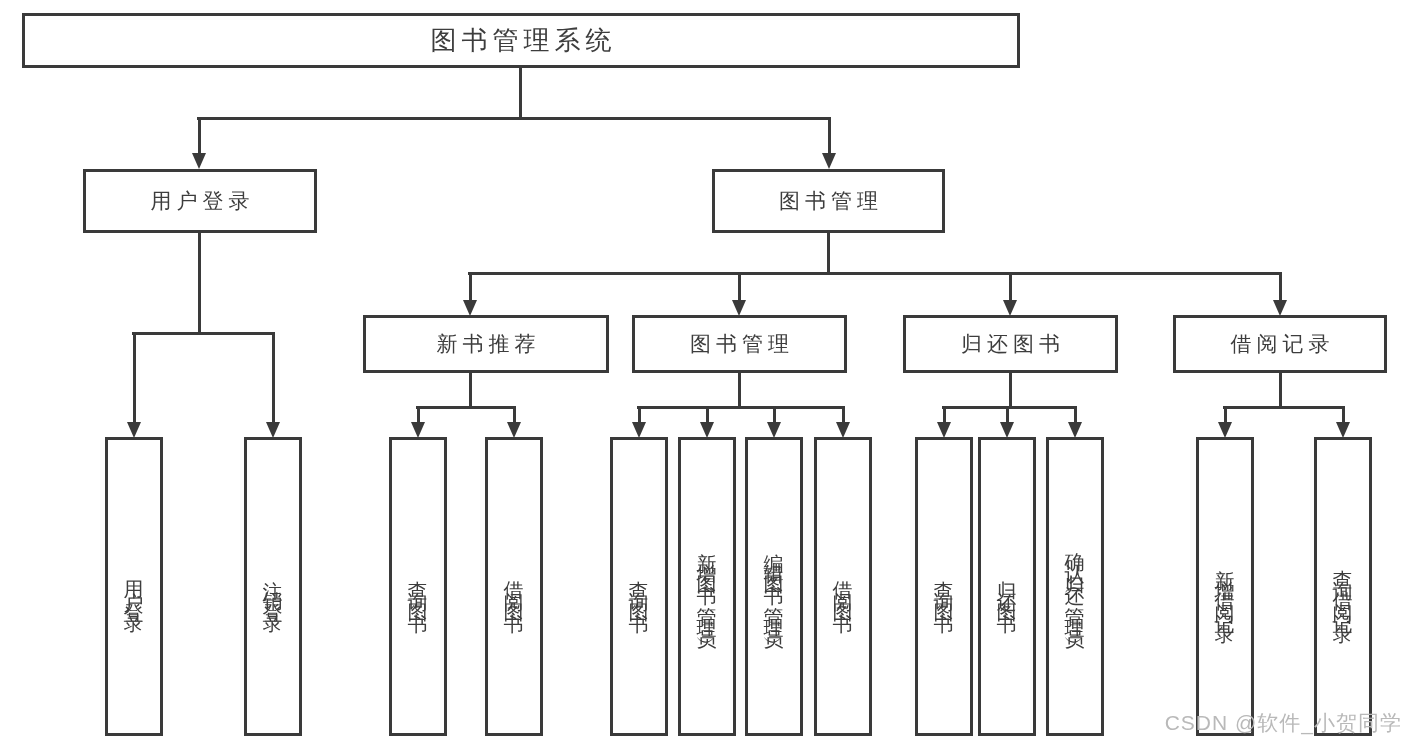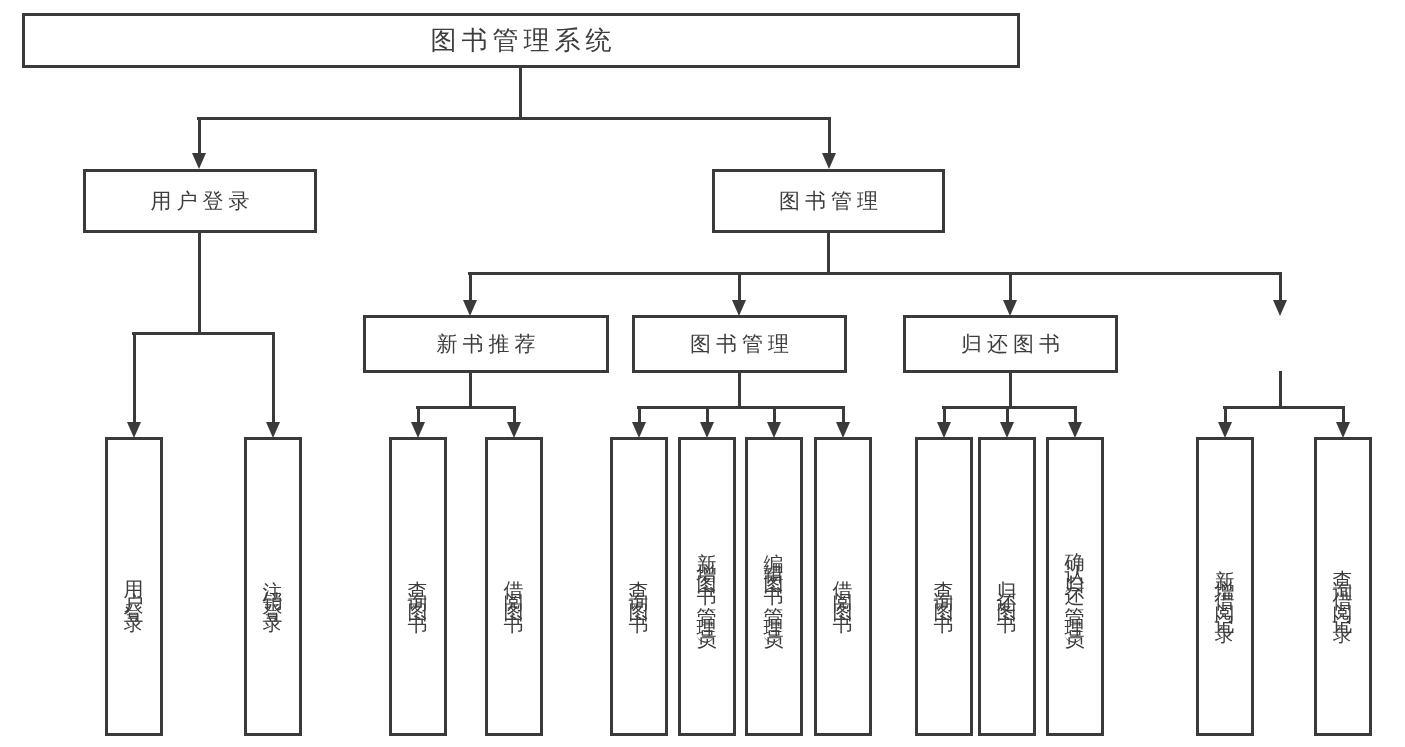--- a/index.html
+++ b/index.html
@@ -92,20 +92,21 @@
   <div class="vl" style="left:1009px; top:272px; height:30px;"></div>
   <div class="vl" style="left:1279px; top:272px; height:30px;"></div>
   <div class="arrow" style="left:463px; top:300px;"></div>
   <div class="arrow" style="left:732px; top:300px;"></div>
   <div class="arrow" style="left:1003px; top:300px;"></div>
   <div class="arrow" style="left:1273px; top:300px;"></div>
 
   <div class="node" style="left:363px; top:315px; width:246px; height:58px;">新书推荐</div>
   <div class="node" style="left:632px; top:315px; width:215px; height:58px;">图书管理</div>
   <div class="node" style="left:903px; top:315px; width:215px; height:58px;">归还图书</div>
+  <div class="node" style="left:1173px; top:315px; width:214px; height:58px;">借阅记录</div>
 
   <div class="vl" style="left:469px; top:371px; height:38px;"></div>
   <div class="hl" style="left:416px; top:406px; width:100px;"></div>
   <div class="vl" style="left:417px; top:406px; height:18px;"></div>
   <div class="vl" style="left:513px; top:406px; height:18px;"></div>
   <div class="arrow" style="left:411px; top:422px;"></div>
   <div class="arrow" style="left:507px; top:422px;"></div>
 
   <div class="vl" style="left:738px; top:371px; height:38px;"></div>
   <div class="hl" style="left:637px; top:406px; width:208px;"></div>
@@ -145,14 +146,15 @@
   <div class="leaf" style="left:745px;">编辑图书（管理员）</div>
   <div class="leaf" style="left:814px;">借阅图书</div>
 
   <div class="leaf" style="left:915px;">查询图书</div>
   <div class="leaf" style="left:978px;">归还图书</div>
   <div class="leaf" style="left:1046px;">确认归还（管理员）</div>
 
   <div class="leaf" style="left:1196px;">新增借阅记录</div>
   <div class="leaf" style="left:1314px;">查询借阅记录</div>
 
+  <div class="watermark">CSDN @软件_小贺同学</div>
 
 </div>
 
 </body></html>

